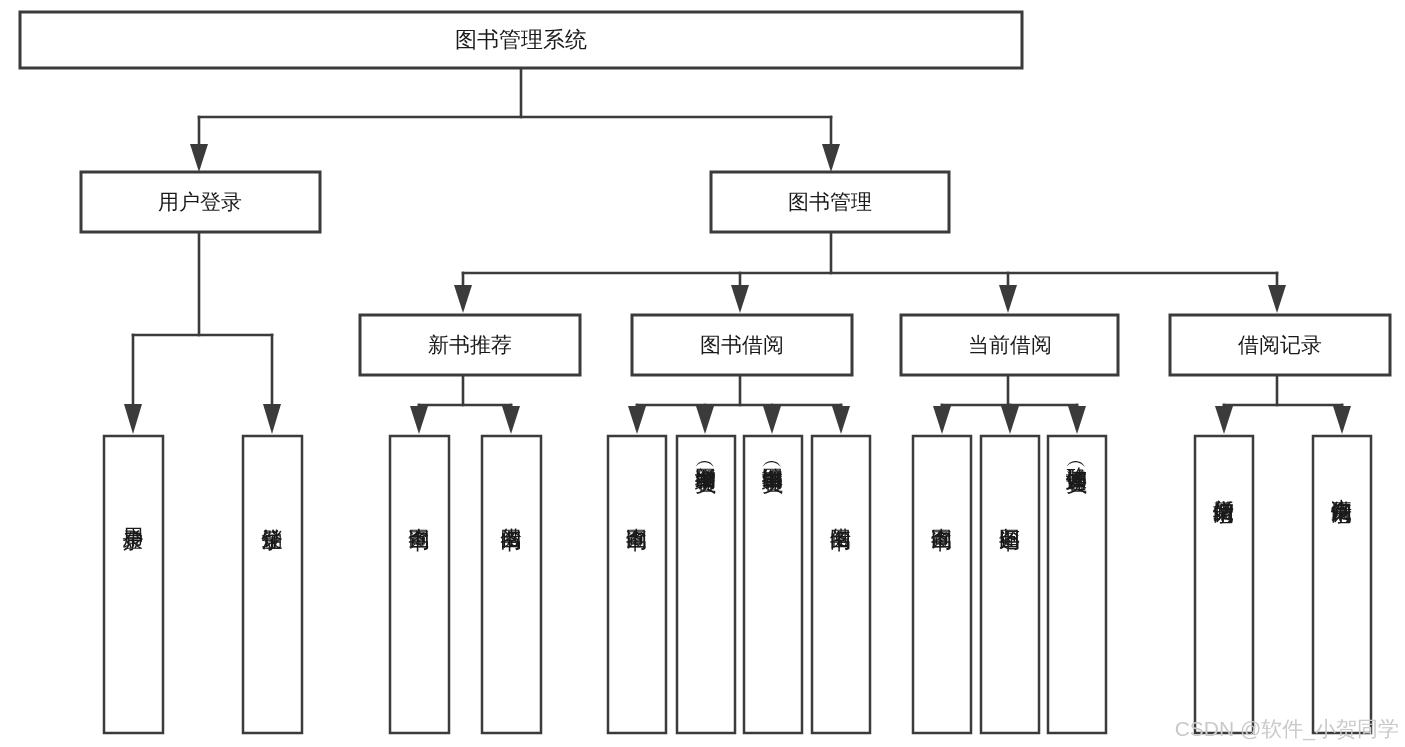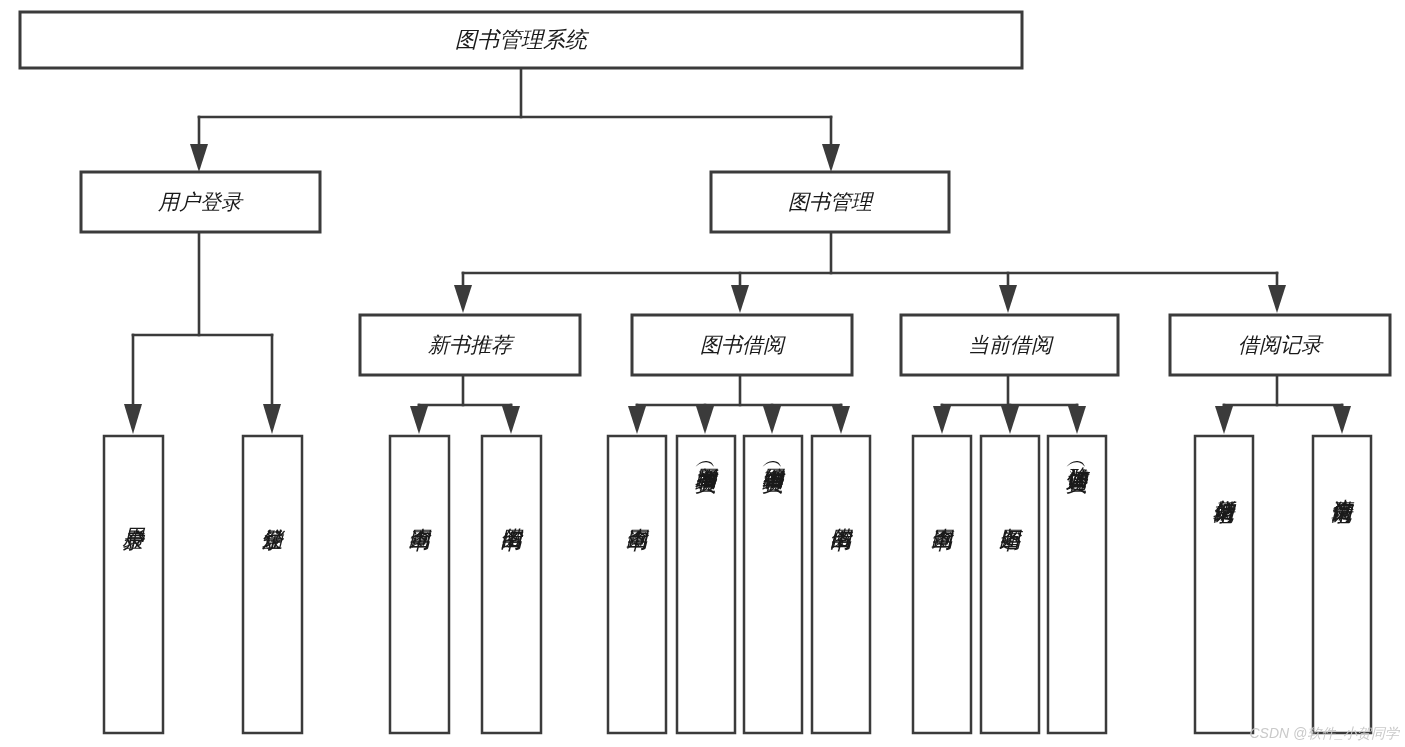--- a/index.html
+++ b/index.html
@@ -11,21 +11,20 @@
     width: 1405px;
     height: 747px;
     font-family: "Liberation Sans", "DejaVu Sans", sans-serif;
     overflow: hidden;
   }
   #diagram-root {
     position: relative;
     width: 1405px;
     height: 747px;
     background: #ffffff;
-    font-style: italic;
   }
   svg.flow {
     position: absolute;
     top: 0;
     left: 0;
     width: 1405px;
     height: 747px;
   }
   .node-box {
     fill: #ffffff;
@@ -70,21 +69,21 @@
     line-height: 1;
     color: #1a1a1a;
     letter-spacing: 1px;
     white-space: nowrap;
   }
   .watermark {
     position: absolute;
     right: 6px;
     bottom: 4px;
     font-family: "Liberation Sans", "DejaVu Sans", sans-serif;
-    font-size: 14px;
+    font-size: 21px;
     color: #c9c9c9;
     white-space: nowrap;
   }
 </style>
 </head>
 <body>
 
 <div id="diagram-root">
 
   <svg class="flow" viewBox="0 0 1405 747">

